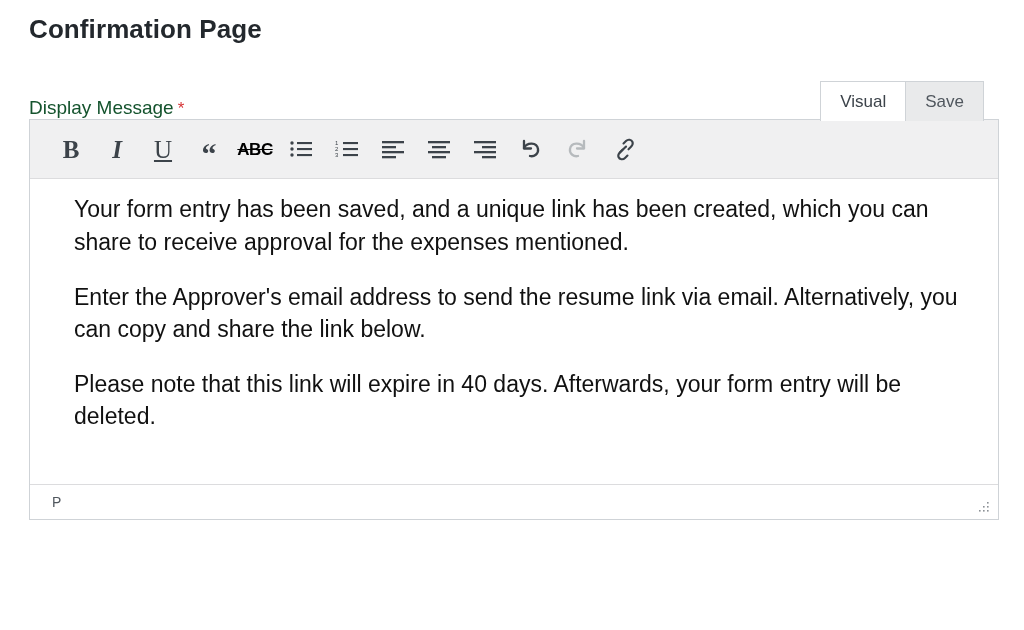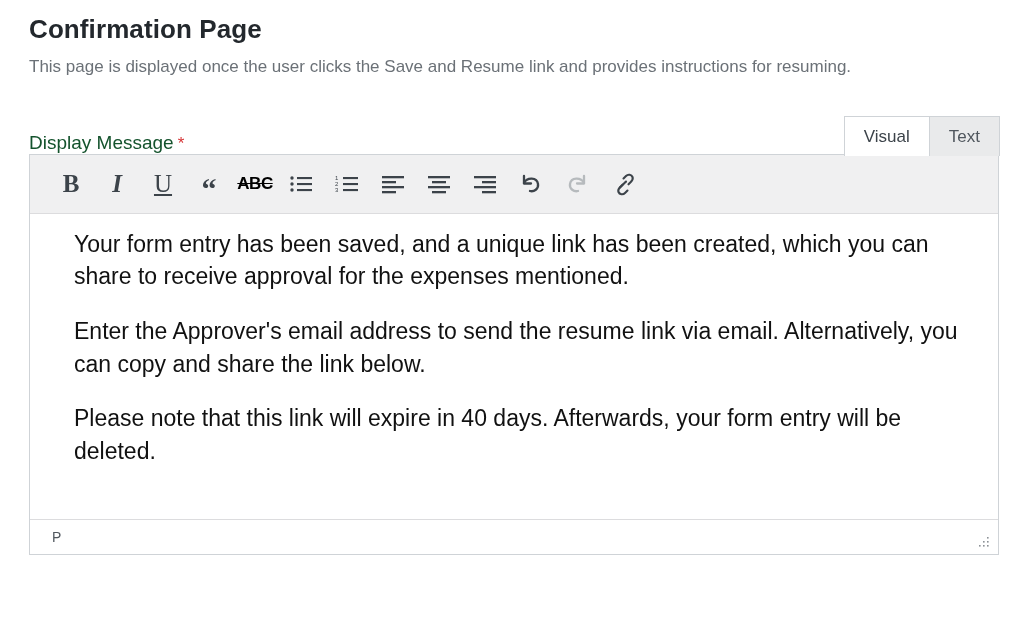--- a/index.html
+++ b/index.html
@@ -49,21 +49,21 @@
     color: #14532d;
   }
   .required-star {
     color: #d63638;
     font-size: 17px;
     margin-left: 4px;
   }
   
   .editor-tabs {
     position: absolute;
-    right: 0;
+    right: 16px;
     bottom: -1px;
     display: flex;
     align-items: flex-end;
   }
   .editor-tab {
     font-size: 17px;
     padding: 9px 19px 8px 19px;
     border: 1px solid #cfd3d7;
     border-bottom: none;
     background: #e9eaeb;
@@ -150,29 +150,28 @@
     cursor: nwse-resize;
     color: #8c9196;
   }
 </style>
 </head>
 <body>
 
 <div class="page">
 
   <h1 class="page-title">Confirmation Page</h1>
-  <p class="page-desc">This page is displayed once the user clicks the Save and Resume link and provides instructions for resuming.</p>
 
   <div class="field-label-row">
     <span class="field-label">Display Message</span>
     <span class="required-star">*</span>
 
     <div class="editor-tabs">
       <div class="editor-tab active">Visual</div>
-      <div class="editor-tab">Text</div>
+      <div class="editor-tab">Save</div>
     </div>
   </div>
 
   <div class="editor-wrap">
 
     <div class="toolbar">
 
       <div class="tb-btn bold">B</div>
       <div class="tb-btn italic">I</div>
       <div class="tb-btn underline">U</div>

